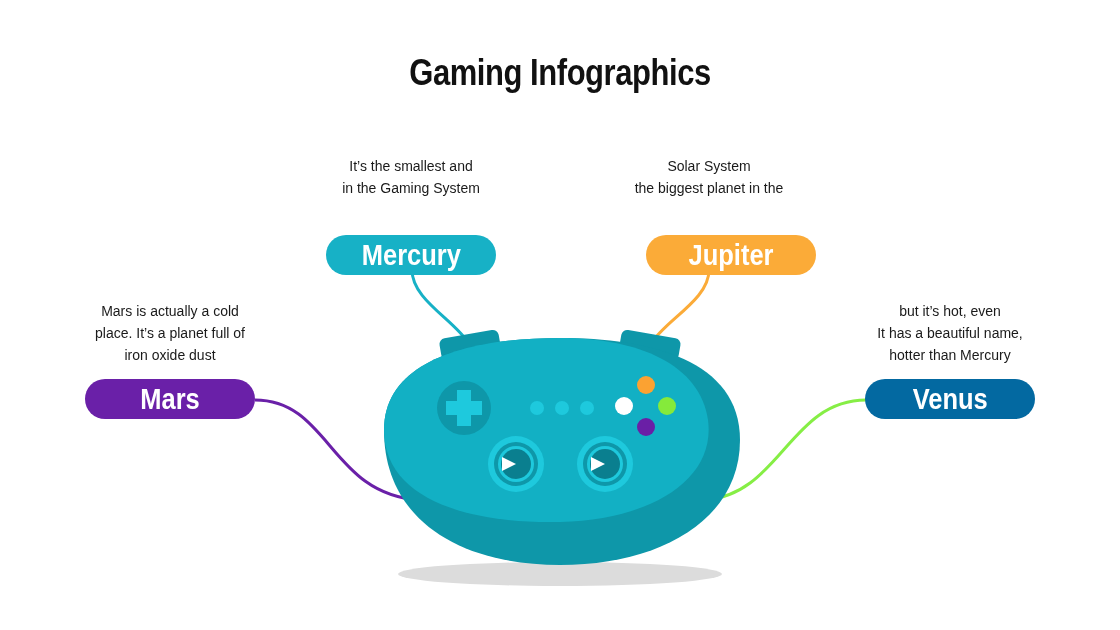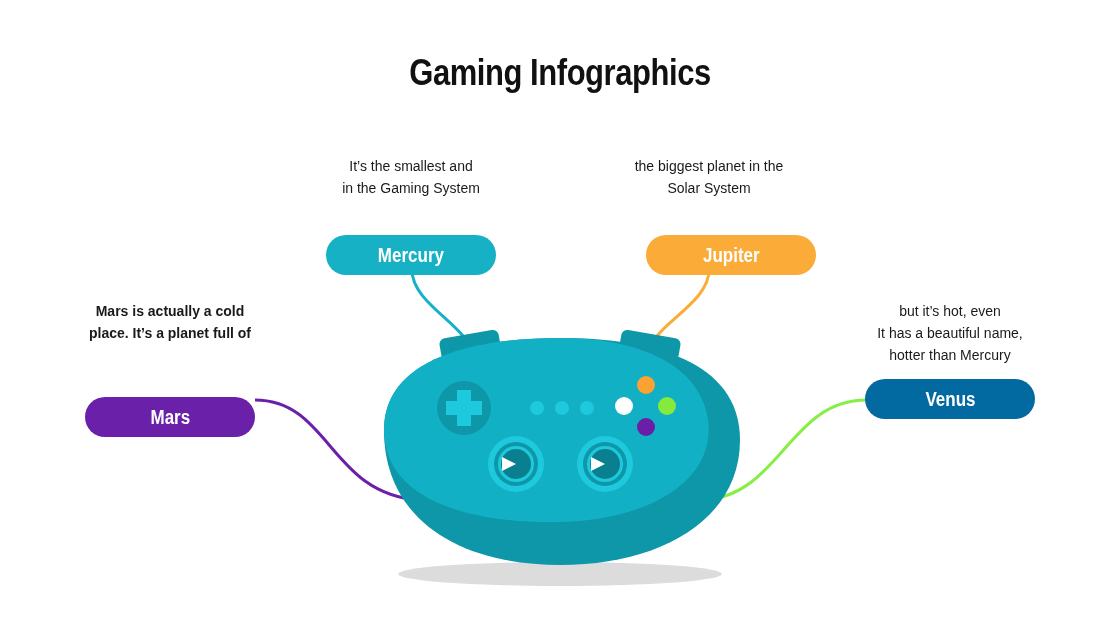--- a/index.html
+++ b/index.html
@@ -3,21 +3,21 @@
 <meta charset="utf-8">
 <style>
   html, body { margin:0; padding:0; }
   body { width:1120px; height:630px; background:#ffffff; position:relative; overflow:hidden;
          font-family:"Liberation Sans", sans-serif; }
   .title { position:absolute; left:0; width:1120px; top:52px; text-align:center;
            font-family:"Liberation Sans", sans-serif; font-weight:bold; font-size:36px;
            color:#111; letter-spacing:-0.5px; transform:scaleX(0.86); }
   .desc { position:absolute; width:230px; text-align:center; font-size:14px; line-height:22px; color:#1a1a1a; }
   .pill { position:absolute; width:170px; height:40px; border-radius:20px; color:#fff;
-          font-weight:bold; font-size:20px; line-height:40px; text-align:center; }
+          font-weight:bold; font-size:30px; line-height:40px; text-align:center; }
   .pill span { display:inline-block; transform:scaleX(0.85); }
   svg.art { position:absolute; left:0; top:0; }
 </style>
 </head>
 <body>
 
 <div class="title">Gaming Infographics</div>
 
 <svg class="art" width="1120" height="630" viewBox="0 0 1120 630">
 
@@ -55,35 +55,36 @@
   </g>
   <g>
     <circle cx="605" cy="464" r="28" fill="#1ec9dd"></circle>
     <circle cx="605" cy="464" r="22" fill="#0e97a9"></circle>
     <circle cx="605" cy="464" r="18" fill="#1ec9dd"></circle>
     <circle cx="605" cy="464" r="15" fill="#0a7f8f"></circle>
     <path d="M591 457 L605 464 L591 471 Z" fill="#ffffff"></path>
   </g>
 </svg>
 
-<div class="desc" style="left:55px; top:300px;font-weight:bold;">
+<div class="desc" style="left:55px; top:300px;">
   <div>Mars is actually a cold</div>
   <div>place. It’s a planet full of</div>
+  <div>iron oxide dust</div>
 </div>
-<div class="pill" style="left:85px; top:397px; background:#6a20a8;"><span>Mars</span></div>
+<div class="pill" style="left:85px; top:379px; background:#6a20a8;"><span>Mars</span></div>
 
 <div class="desc" style="left:296px; top:155px;">
   <div>It’s the smallest and</div>
   <div>in the Gaming System</div>
 </div>
 <div class="pill" style="left:326px; top:235px; background:#17b1c6;"><span>Mercury</span></div>
 
 <div class="desc" style="left:594px; top:155px;">
+  <div>Solar System</div>
   <div>the biggest planet in the</div>
-  <div>Solar System</div>
 </div>
 <div class="pill" style="left:646px; top:235px; background:#fbab38;"><span>Jupiter</span></div>
 
 <div class="desc" style="left:835px; top:300px;">
   <div>but it’s hot, even</div>
   <div>It has a beautiful name,</div>
   <div>hotter than Mercury</div>
 </div>
 <div class="pill" style="left:865px; top:379px; background:#0369a1;"><span>Venus</span></div>
 

